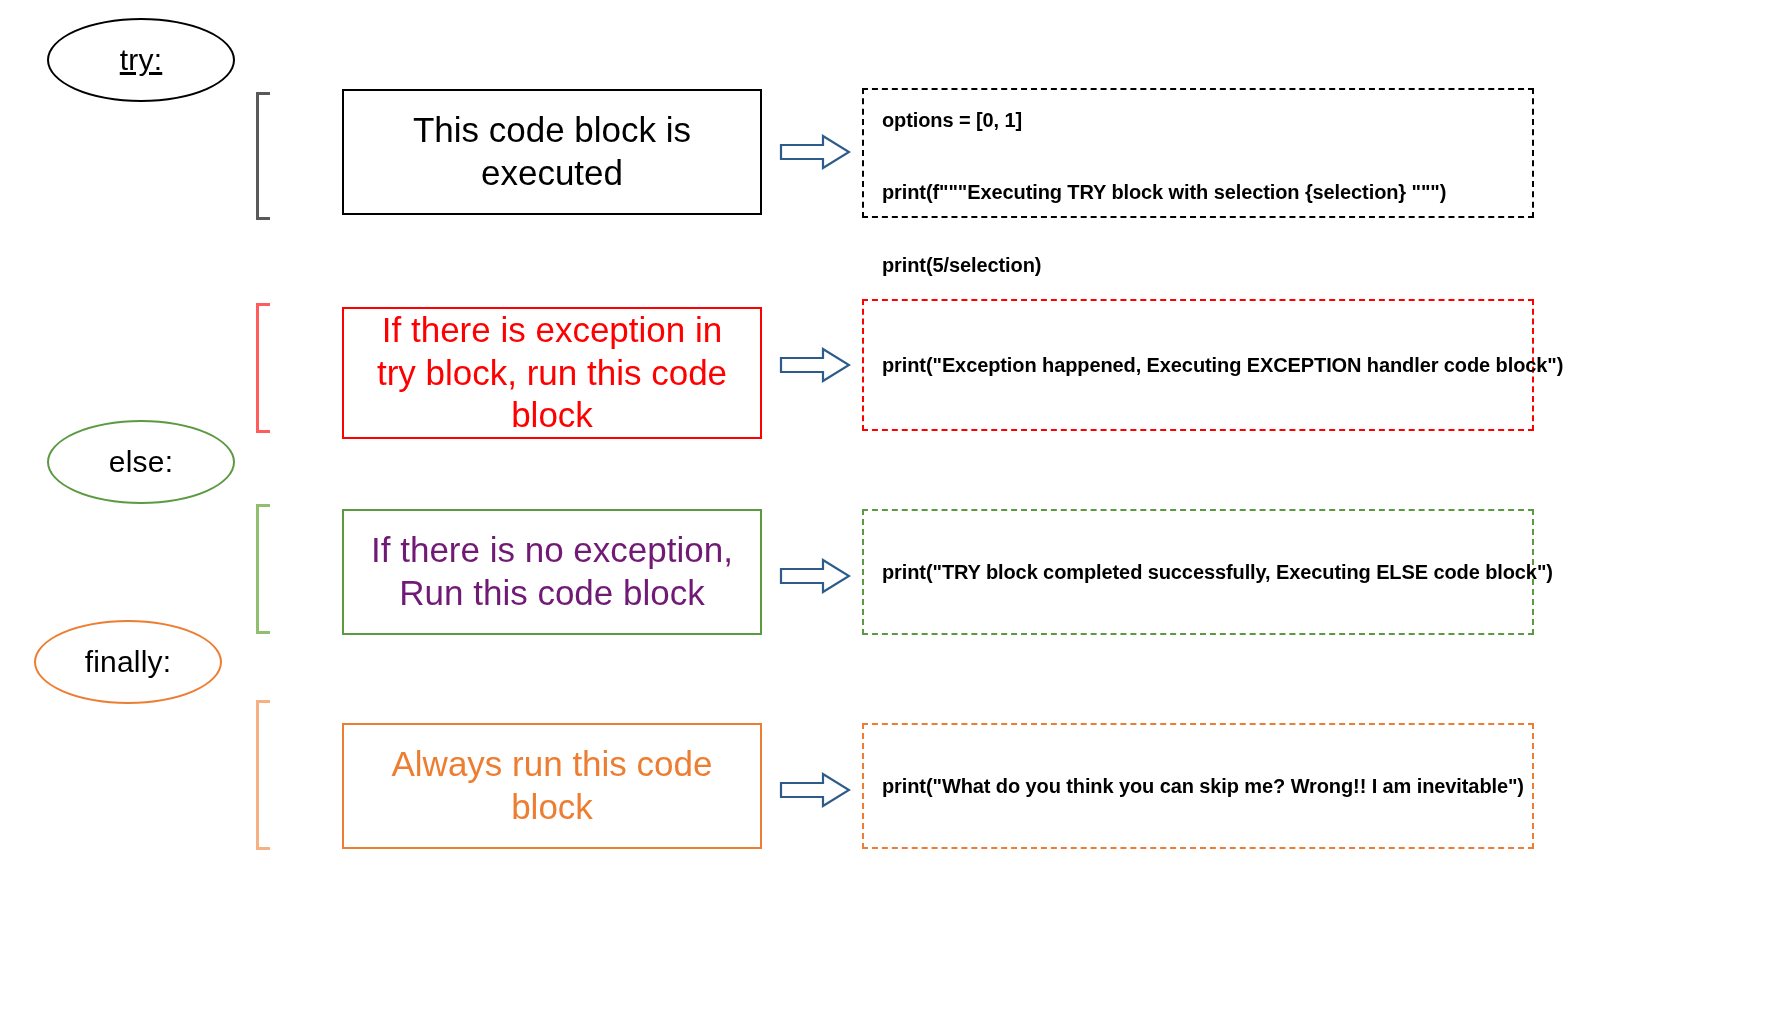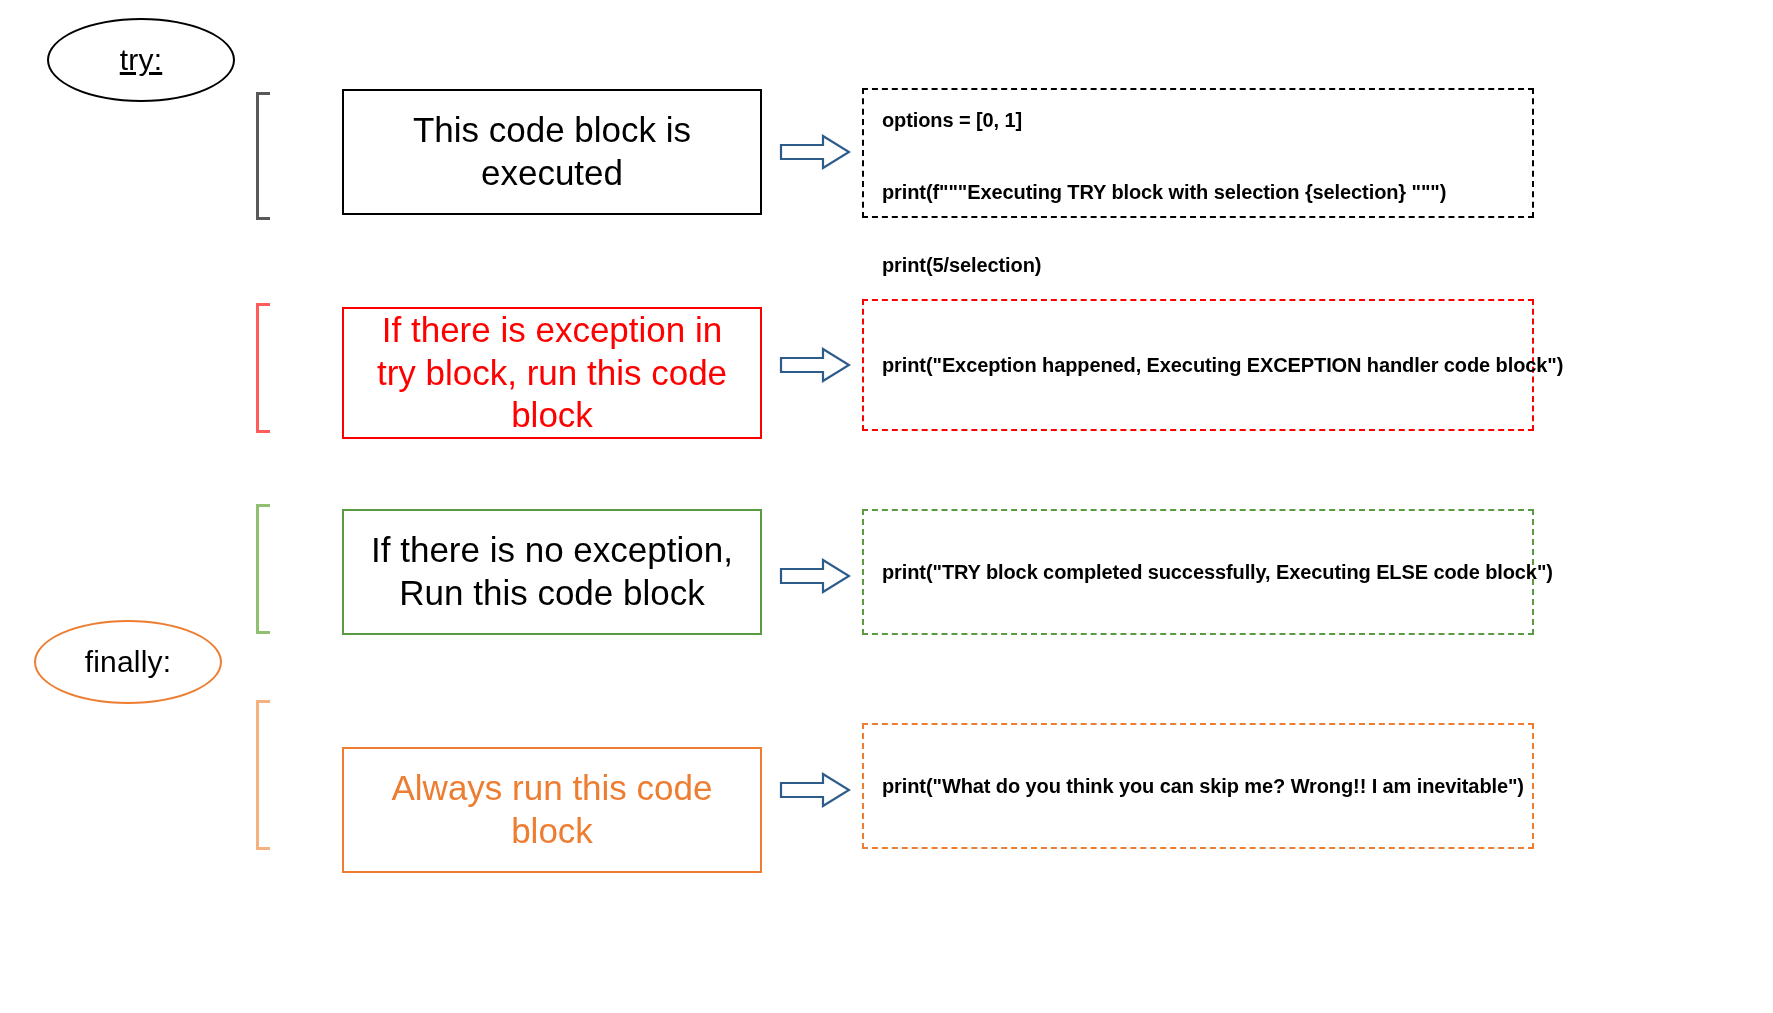--- a/index.html
+++ b/index.html
@@ -130,44 +130,47 @@
   <div class="arrow" style="left:779px; top:347px; width:72px; height:36px;">
     <svg width="72" height="36" viewBox="0 0 72 36">
       <polygon points="2,11 44,11 44,2 70,18 44,34 44,25 2,25" fill="#ffffff" stroke="#2E5C8A" stroke-width="2.2" stroke-linejoin="miter"></polygon>
     </svg>
   </div>
 
   <div class="code-box" style="left:862px; top:299px; width:672px; height:132px; border-color:#FF0000;">
     <span class="code-line">print("Exception happened, Executing EXCEPTION handler code block")</span>
   </div>
 
+  <div class="ellipse" style="left:47px; top:420px; width:188px; height:84px; border-width:2.5px; border-color:#5B9A41;">
+    <span class="ell-label">else:</span>
+  </div>
 
   <div class="bracket" style="left:256px; top:504px; width:14px; height:130px; border-width:3px; border-color:#8FBF6F;"></div>
 
   <div class="desc-box" style="left:342px; top:509px; width:420px; height:126px; border-width:2.5px; border-color:#5B9A41;">
-    <span class="desc-text" style="color:#000000;">If there is no exception, Run this code block</span>
+    <span class="desc-text" style="color:#701a75;">If there is no exception, Run this code block</span>
   </div>
 
   <div class="arrow" style="left:779px; top:558px; width:72px; height:36px;">
     <svg width="72" height="36" viewBox="0 0 72 36">
       <polygon points="2,11 44,11 44,2 70,18 44,34 44,25 2,25" fill="#ffffff" stroke="#2E5C8A" stroke-width="2.2" stroke-linejoin="miter"></polygon>
     </svg>
   </div>
 
   <div class="code-box" style="left:862px; top:509px; width:672px; height:126px; border-color:#5B9A41;">
     <span class="code-line">print("TRY block completed successfully, Executing ELSE code block")</span>
   </div>
 
   <div class="ellipse" style="left:34px; top:620px; width:188px; height:84px; border-width:2.5px; border-color:#ED7D31;">
     <span class="ell-label">finally:</span>
   </div>
 
   <div class="bracket" style="left:256px; top:700px; width:14px; height:150px; border-width:3px; border-color:#F6B183;"></div>
 
-  <div class="desc-box" style="left:342px; top:723px; width:420px; height:126px; border-width:2.5px; border-color:#ED7D31;margin-top:24px;">
+  <div class="desc-box" style="left:342px; top:723px; width:420px; height:126px; border-width:2.5px; border-color:#ED7D31;">
     <span class="desc-text" style="color:#ED7D31;">Always run this code block</span>
   </div>
 
   <div class="arrow" style="left:779px; top:772px; width:72px; height:36px;">
     <svg width="72" height="36" viewBox="0 0 72 36">
       <polygon points="2,11 44,11 44,2 70,18 44,34 44,25 2,25" fill="#ffffff" stroke="#2E5C8A" stroke-width="2.2" stroke-linejoin="miter"></polygon>
     </svg>
   </div>
 
   <div class="code-box" style="left:862px; top:723px; width:672px; height:126px; border-color:#ED7D31;">

